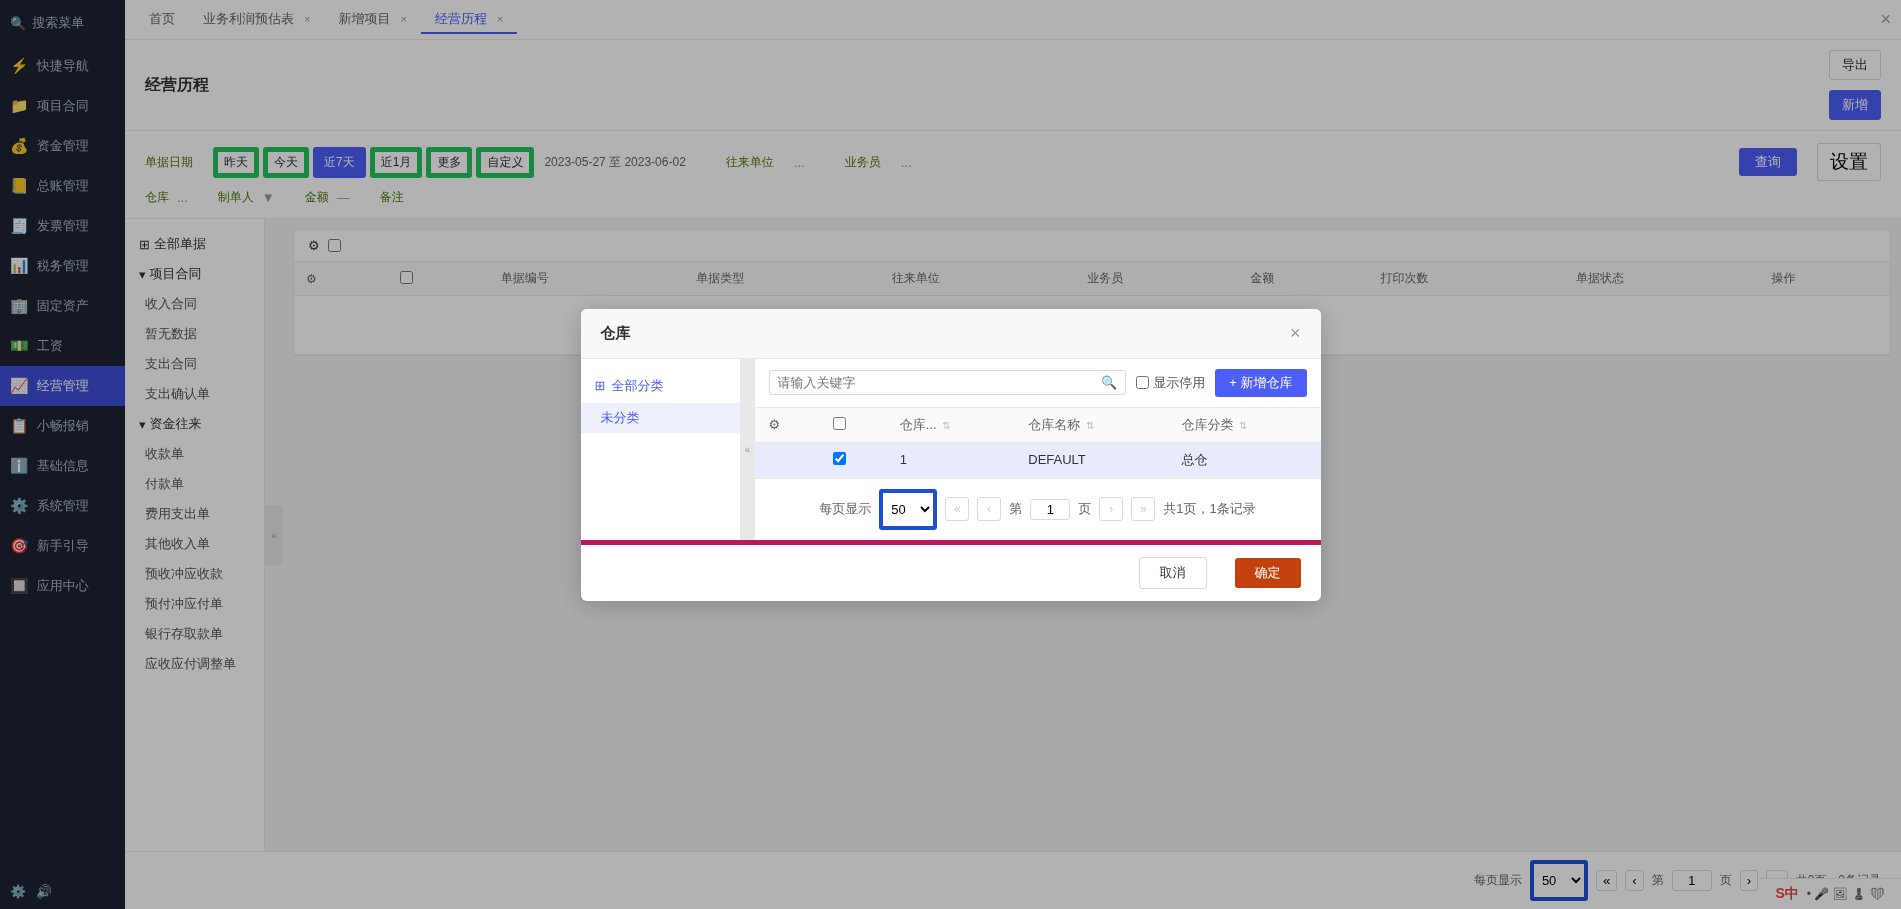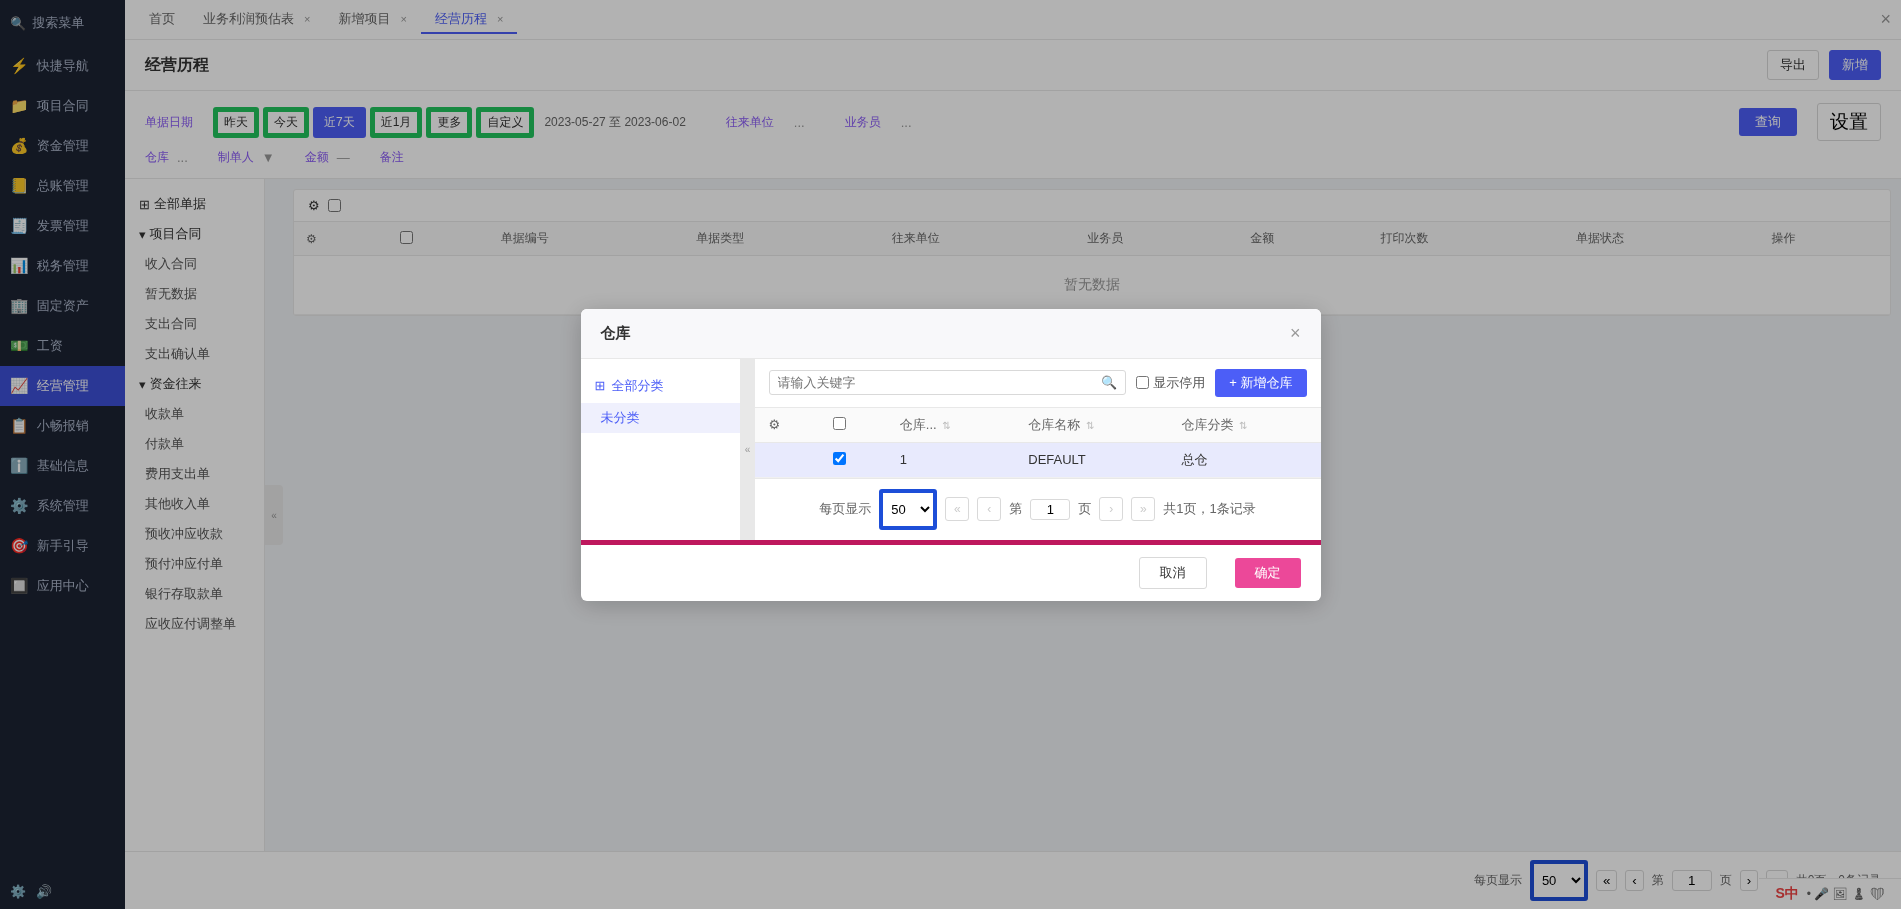--- a/index.html
+++ b/index.html
@@ -39,29 +39,29 @@
     }
     .tab.active { color: #4c5ef7; border-bottom: 2px solid #4c5ef7; }
     .tab-close { font-size: 11px; color: #999; margin-left: 4px; }
 
     
     .page-header {
       background: #fff; padding: 10px 20px; display: flex; align-items: center;
       justify-content: space-between; border-bottom: 1px solid #e8e8e8;
     }
     .page-title { font-size: 16px; font-weight: 600; color: #333; }
-    .header-actions { display: flex; gap: 10px; }
+    .header-actions { display: flex; gap: 10px; flex-direction: column; }
     .btn-outline { padding: 5px 12px; border: 1px solid #d9d9d9; background: #fff; border-radius: 3px; cursor: pointer; font-size: 13px; color: #333; }
 
     
     .filter-area {
       background: #fff; padding: 12px 20px; border-bottom: 1px solid #e8e8e8;
     }
     .filter-row { display: flex; align-items: center; gap: 20px; margin-bottom: 8px; }
-    .filter-label { color: #8b5cf6; font-size: 12px; }
+    .filter-label { color: #4d7c0f; font-size: 12px; }
     .date-btns { display: flex; gap: 4px; align-items: center; }
     .date-btn { padding: 2px 6px; border: 5px solid #22c55e; border-radius: 3px; font-size: 12px; cursor: pointer; background: #fff; color: #333; }
     .date-btn.active { background: #4c5ef7; color: #fff; border-color: #4c5ef7; }
     .date-range { font-size: 12px; color: #666; margin-left: 6px; }
     .filter-dots { color: #999; cursor: pointer; }
     .query-btn { padding: 5px 16px; background: #4c5ef7; color: #fff; border: none; border-radius: 3px; cursor: pointer; font-size: 13px; }
     .settings-btn { padding: 5px 12px; border: 1px solid #d9d9d9; background: #fff; border-radius: 3px; cursor: pointer; font-size: 19px; }
 
     .filter-row2 { display: flex; align-items: center; gap: 30px; }
     .filter-item { display: flex; align-items: center; gap: 8px; }
@@ -164,21 +164,21 @@
     .page-nav.disabled { color: #ccc; cursor: default; }
     .page-num-input { width: 40px; border: 1px solid #d9d9d9; border-radius: 3px; padding: 2px 4px; text-align: center; font-size: 13px; }
     .per-page-select { border: 4px solid #1d4ed8; border-radius: 3px; padding: 8px 4px; font-size: 13px; background: #fff; }
 
     
     .modal-footer {
       display: flex; align-items: center; justify-content: flex-end; gap: 28px;
       padding: 12px 20px; border-top: 5px solid #be185d;
     }
     .cancel-btn { padding: 6px 20px; border: 1px solid #d9d9d9; background: #fff; border-radius: 3px; cursor: pointer; font-size: 13px; color: #333; }
-    .confirm-btn { padding: 6px 20px; background: #ec4899; color: #fff; border: none; border-radius: 3px; cursor: pointer; font-size: 13px; text-align: center; }
+    .confirm-btn { padding: 6px 20px; background: #c2410c; color: #fff; border: none; border-radius: 3px; cursor: pointer; font-size: 13px; text-align: center; }
 
     .no-data { text-align: center; color: #999; padding: 20px; font-size: 14px; }
 
     
     .collapse-btn { width: 18px; height: 60px; background: #e8e8e8; display: flex; align-items: center; justify-content: center; cursor: pointer; border-radius: 0 4px 4px 0; color: #999; font-size: 10px; align-self: center; }
   </style>
 </head>
 <body>
 
 <div class="sidebar">

